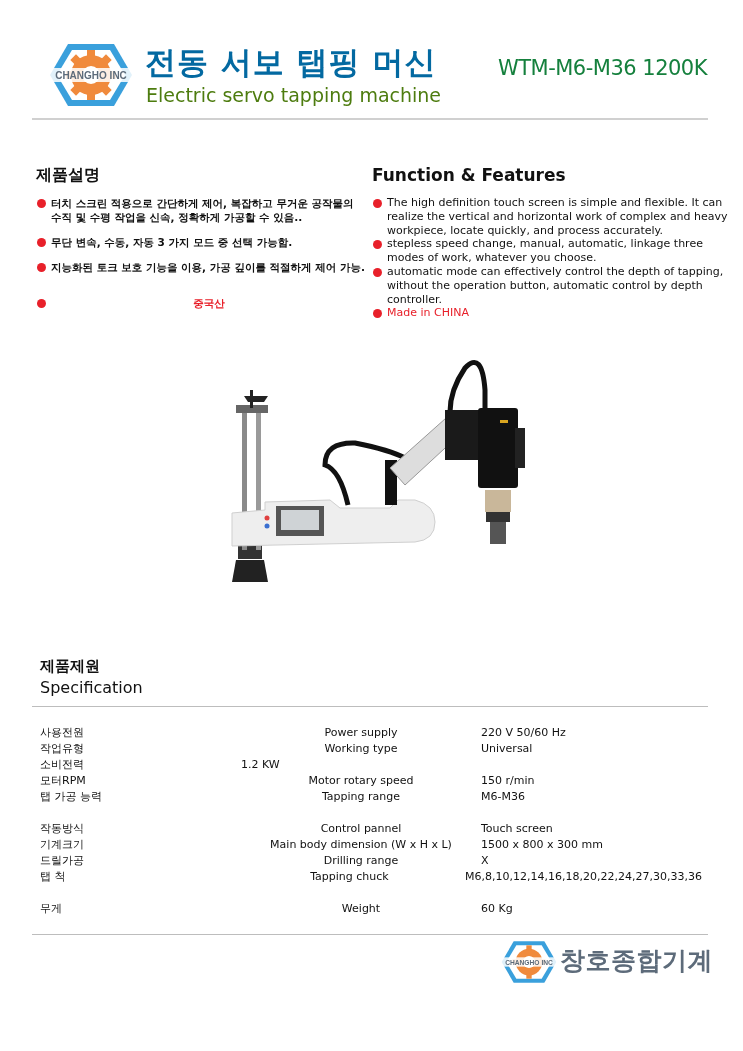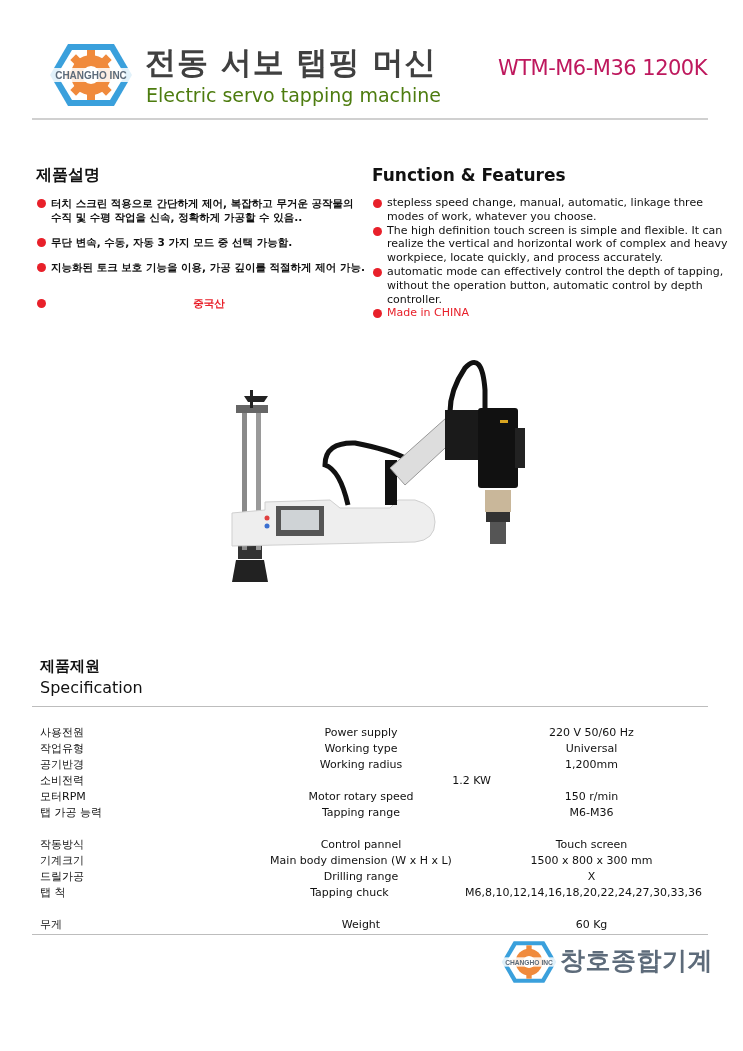--- a/index.html
+++ b/index.html
@@ -2,23 +2,23 @@
 <html><head>
 <meta charset="utf-8">
 <style>
   * { box-sizing: border-box; margin: 0; padding: 0; }
   html, body { width: 743px; height: 1051px; background: #ffffff; overflow: hidden; }
   body { font-family: "Liberation Sans", "DejaVu Sans", sans-serif; color: #111; position: relative; }
 
   
   .header { position: absolute; left: 0; top: 0; width: 743px; height: 120px; }
   .logo { position: absolute; left: 48px; top: 42px; width: 86px; height: 66px; }
-  .title-ko { position: absolute; left: 145px; top: 42px; font-size: 31px; font-weight: bold; letter-spacing: 1px; color: #404040; font-family: "DejaVu Sans", sans-serif; }
+  .title-ko { position: absolute; left: 145px; top: 42px; font-size: 31px; font-weight: bold; letter-spacing: 1px; color: #0369a1; font-family: "DejaVu Sans", sans-serif; }
   .title-en { position: absolute; left: 146px; top: 84px; font-size: 19px; color: #4d7c0f; font-family: "DejaVu Sans", sans-serif; }
-  .model { position: absolute; right: 36px; top: 56px; font-size: 21px; color: #be185d; font-family: "DejaVu Sans", sans-serif; letter-spacing: -0.5px; }
+  .model { position: absolute; right: 36px; top: 56px; font-size: 21px; color: #15803d; font-family: "DejaVu Sans", sans-serif; letter-spacing: -0.5px; }
   .rule-top { position: absolute; left: 32px; top: 118px; width: 676px; height: 2px; background: #d0d0d0; }
 
   
   .sec-title { position: absolute; font-size: 16px; font-weight: bold; font-family: "DejaVu Sans", sans-serif; }
   .desc-ko-title { left: 36px; top: 165px; }
   .desc-en-title { left: 372px; top: 165px; font-weight: bold; font-size: 17px; }
   .bullets { position: absolute; list-style: none; font-family: "DejaVu Sans", sans-serif; }
   .bullets li { position: relative; padding-left: 14px; font-size: 11px; line-height: 14px; }
   .bullets li .dot { position: absolute; left: 0; top: 3px; width: 9px; height: 9px; border-radius: 50%; background: #e8202a; }
   .bullets li.red { color: #e8202a; }
@@ -32,21 +32,21 @@
   .product { position: absolute; left: 220px; top: 350px; width: 310px; height: 240px; }
 
   
   .spec-title-ko { position: absolute; left: 40px; top: 657px; font-size: 15px; font-weight: bold; font-family: "DejaVu Sans", sans-serif; }
   .spec-title-en { position: absolute; left: 40px; top: 678px; font-size: 16px; font-family: "DejaVu Sans", sans-serif; }
   .rule-spec { position: absolute; left: 32px; top: 706px; width: 676px; height: 1px; background: #bdbdbd; }
   .spec-table { position: absolute; left: 40px; top: 725px; width: 662px; font-family: "DejaVu Sans", sans-serif; font-size: 11px; }
   .spec-row { display: flex; height: 16px; line-height: 16px; }
   .spec-row .ko { width: 201px; }
   .spec-row .en { width: 240px; text-align: center; }
-  .spec-row .val { flex: 1; text-align: center; }
+  .spec-row .val { flex: 1; text-align: left; }
   .spec-gap { height: 16px; }
   .rule-bottom { position: absolute; left: 32px; top: 934px; width: 676px; height: 1px; background: #bdbdbd; }
 
   
   .footer-logo { position: absolute; left: 498px; top: 940px; width: 210px; height: 44px; }
   .footer-text { position: absolute; left: 560px; top: 944px; font-size: 25px; font-weight: bold; color: #5d6b7a; font-family: "DejaVu Sans", sans-serif; letter-spacing: 0.5px; text-align: center; }
 </style>
 </head>
 <body>
 
@@ -78,22 +78,22 @@
 <div class="sec-title desc-ko-title">제품설명</div>
 <ul class="bullets ko-bullets">
   <li><span class="dot"></span><span>터치 스크린 적용으로 간단하게 제어, 복잡하고 무거운 공작물의 수직 및 수평 작업을 신속, 정확하게 가공할 수 있음..</span></li>
   <li><span class="dot"></span><span>무단 변속, 수동, 자동 3 가지 모드 중 선택 가능함.</span></li>
   <li><span class="dot"></span><span>지능화된 토크 보호 기능을 이용, 가공 깊이를 적절하게 제어 가능.</span></li>
   <li class="red"><span class="dot"></span><span>중국산</span></li>
 </ul>
 
 <div class="sec-title desc-en-title">Function &amp; Features</div>
 <ul class="bullets en-bullets">
+  <li><span class="dot"></span><span>The high definition touch screen is simple and flexible. It can realize the vertical and horizontal work of complex and heavy workpiece, locate quickly, and process accurately.</span></li>
   <li><span class="dot"></span><span>stepless speed change, manual, automatic, linkage three modes of work, whatever you choose.</span></li>
-  <li><span class="dot"></span><span>The high definition touch screen is simple and flexible. It can realize the vertical and horizontal work of complex and heavy workpiece, locate quickly, and process accurately.</span></li>
   <li><span class="dot"></span><span>automatic mode can effectively control the depth of tapping, without the operation button, automatic control by depth controller.</span></li>
   <li class="red"><span class="dot"></span><span>Made in CHINA</span></li>
 </ul>
 
 <svg class="product" viewBox="0 0 310 240">
 
   <rect x="18" y="195" width="24" height="14" fill="#333"></rect>
   <path d="M12,232 L48,232 L44,210 L16,210 Z" fill="#222"></path>
 
   <rect x="22" y="60" width="5" height="140" fill="#8a8a8a"></rect>
@@ -131,25 +131,20 @@
 <div class="spec-table">
   <div class="spec-row">
       <span class="ko">사용전원</span>
       <span class="en">Power supply</span>
       <span class="val">220 V 50/60 Hz</span>
     </div>
   <div class="spec-row">
       <span class="ko">작업유형</span>
       <span class="en">Working type</span>
       <span class="val">Universal</span>
-    </div>
-  <div class="spec-row">
-      <span class="ko">공기반경</span>
-      <span class="en">Working radius</span>
-      <span class="val">1,200mm</span>
     </div>
   <div class="spec-row">
       <span class="ko">소비전력</span>
       <span class="val">1.2 KW</span>
     </div>
   <div class="spec-row">
       <span class="ko">모터RPM</span>
       <span class="en">Motor rotary speed</span>
       <span class="val">150 r/min</span>
     </div>

